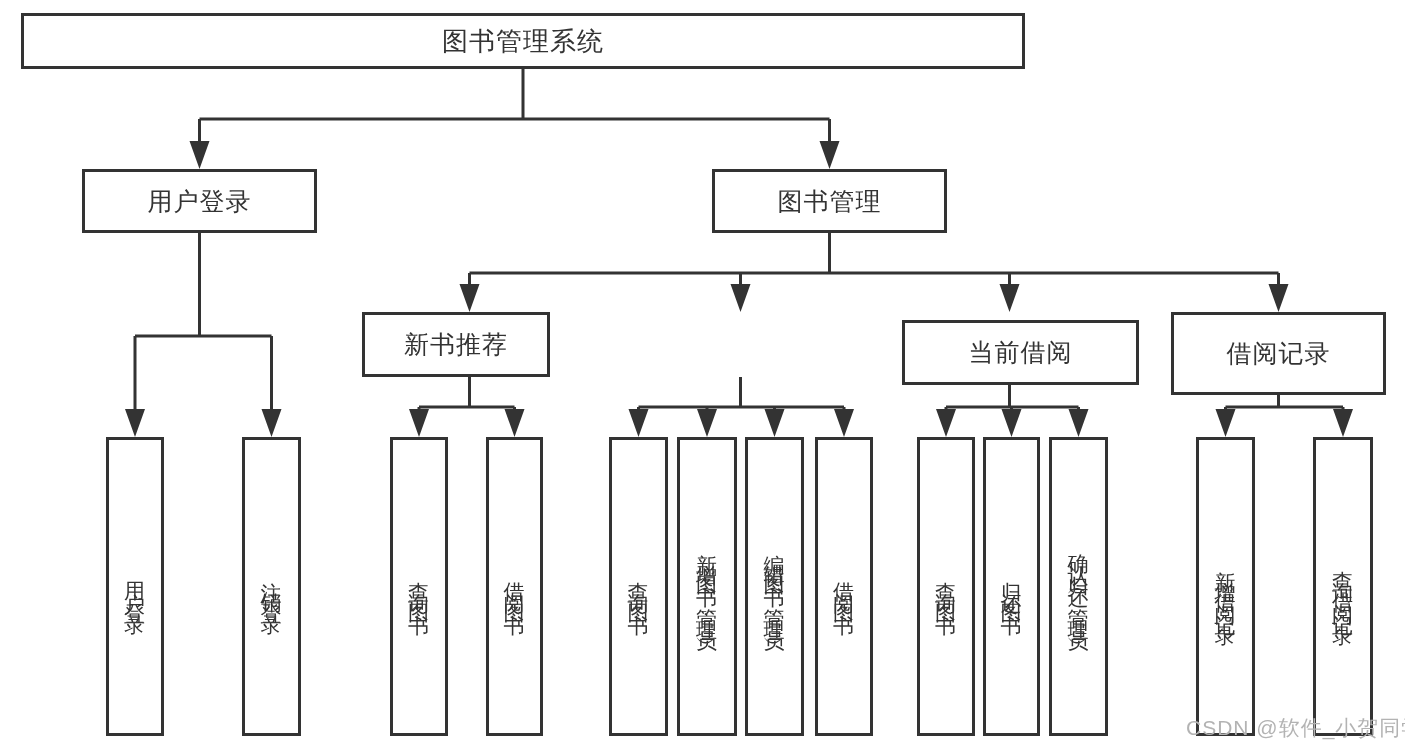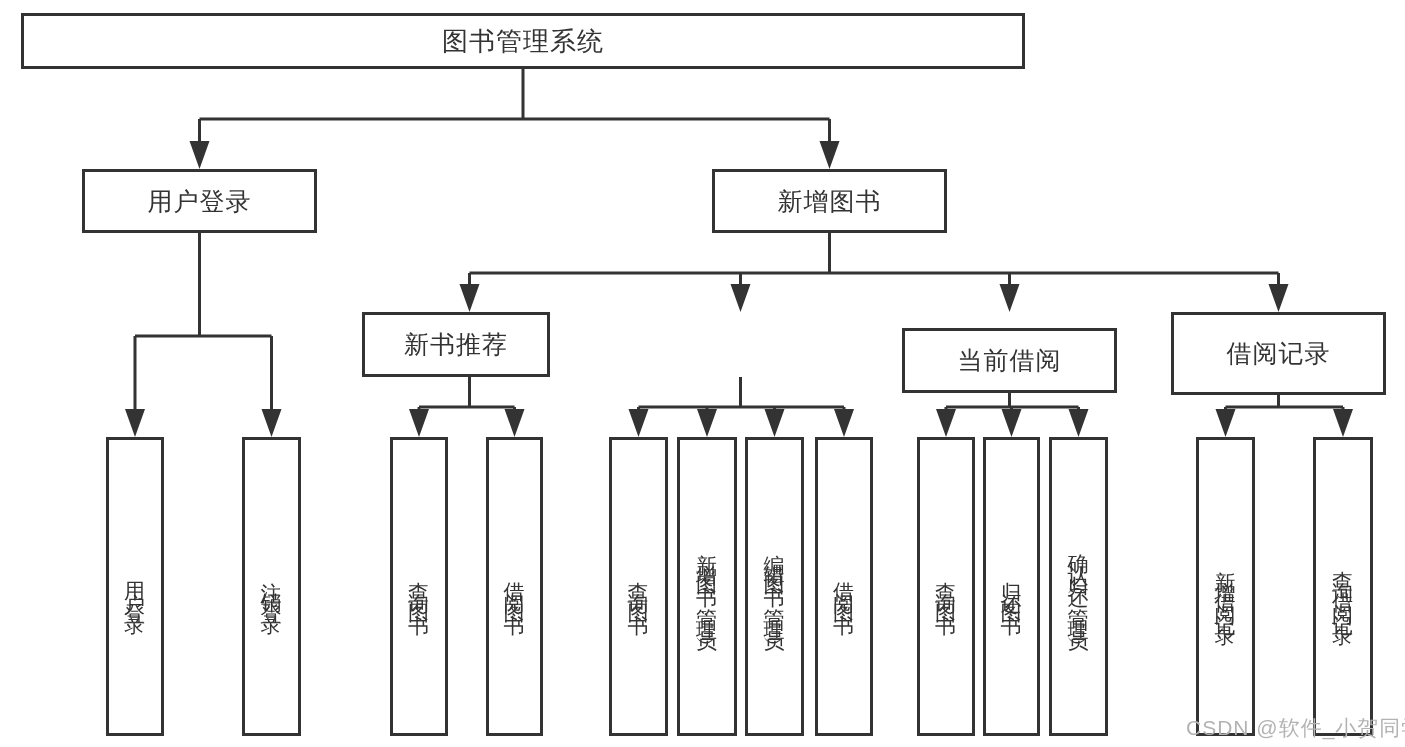--- a/index.html
+++ b/index.html
@@ -84,26 +84,26 @@
       M1001.5 409 L1021.5 409 L1011.5 437 Z
       M1068.5 409 L1088.5 409 L1078.5 437 Z
       M1215.5 409 L1235.5 409 L1225.5 437 Z
       M1333 409 L1353 409 L1343 437 Z"></path>
   </svg>
 
   <div class="box h root" style="left:21px;top:13px;width:1004px;height:56px">图书管理系统</div>
 
   <div class="box h" style="left:82px;top:169px;width:235px;height:64px">用户登录</div>
 
-  <div class="box h" style="left:712px;top:169px;width:235px;height:64px">新增图书</div>
+  <div class="box h" style="left:712px;top:169px;width:235px;height:64px">图书管理</div>
 
   <div class="box h" style="left:362px;top:312px;width:188px;height:65px">新书推荐</div>
 
 
-  <div class="box h" style="left:902px;top:328px;width:215px;height:65px">当前借阅</div>
+  <div class="box h" style="left:902px;top:320px;width:237px;height:65px">当前借阅</div>
 
   <div class="box h" style="left:1171px;top:312px;width:215px;height:83px">借阅记录</div>
 
   <div class="box v" style="left:106px;top:437px;width:58px;height:299px">用户登录</div>
 
   <div class="box v" style="left:242px;top:437px;width:59px;height:299px">注销登录</div>
 
   <div class="box v" style="left:390px;top:437px;width:58px;height:299px">查询图书</div>
 
   <div class="box v" style="left:486px;top:437px;width:57px;height:299px">借阅图书</div>

